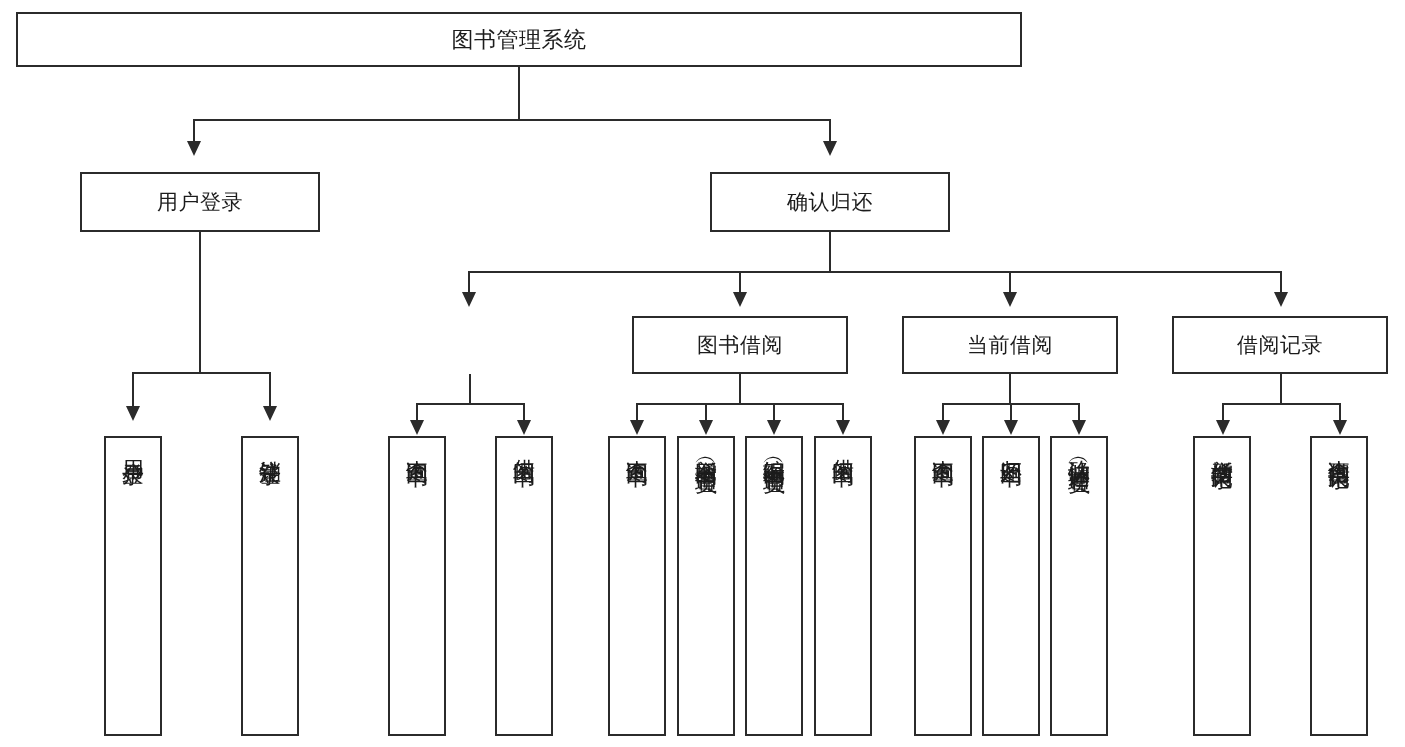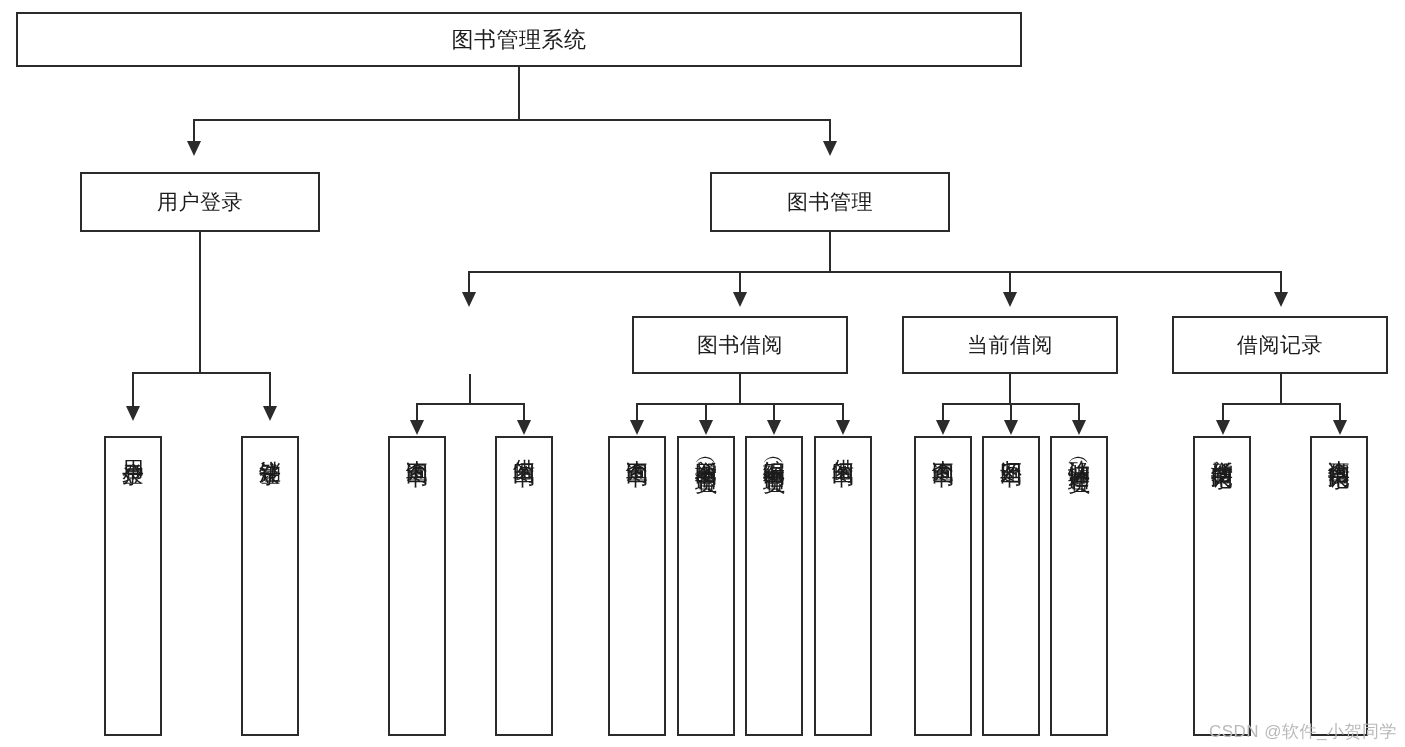--- a/index.html
+++ b/index.html
@@ -101,21 +101,21 @@
 
   <div class="ln v" style="left:193px; top:119px; width:2px; height:28px;"></div>
   <div class="arrow" style="left:187px; top:141px;"></div>
   <div class="ln v" style="left:829px; top:119px; width:2px; height:28px;"></div>
   <div class="arrow" style="left:823px; top:141px;"></div>
 
   <div class="node horiz" style="left:80px; top:172px; width:240px; height:60px;">
     <span class="label">用户登录</span>
   </div>
   <div class="node horiz" style="left:710px; top:172px; width:240px; height:60px;">
-    <span class="label">图书管理</span>
+    <span class="label">确认归还</span>
   </div>
 
   <div class="ln v" style="left:199px; top:232px; width:2px; height:141px;"></div>
   <div class="ln h" style="left:132px; top:372px; width:137px; height:2px;"></div>
   <div class="ln v" style="left:132px; top:372px; width:2px; height:40px;"></div>
   <div class="arrow" style="left:126px; top:406px;"></div>
   <div class="ln v" style="left:269px; top:372px; width:2px; height:40px;"></div>
   <div class="arrow" style="left:263px; top:406px;"></div>
 
   <div class="ln v" style="left:829px; top:232px; width:2px; height:40px;"></div>
@@ -214,15 +214,14 @@
     <span class="label">确认归还（管理员）</span>
   </div>
 
   <div class="node vert" style="left:1193px; top:436px; width:58px; height:300px;">
     <span class="label">新增借阅记录</span>
   </div>
   <div class="node vert" style="left:1310px; top:436px; width:58px; height:300px;">
     <span class="label">查询借阅记录</span>
   </div>
 
-  <div id="watermark">CSDN @软件_小贺同学</div>
 
 </div>
 
 </body></html>

